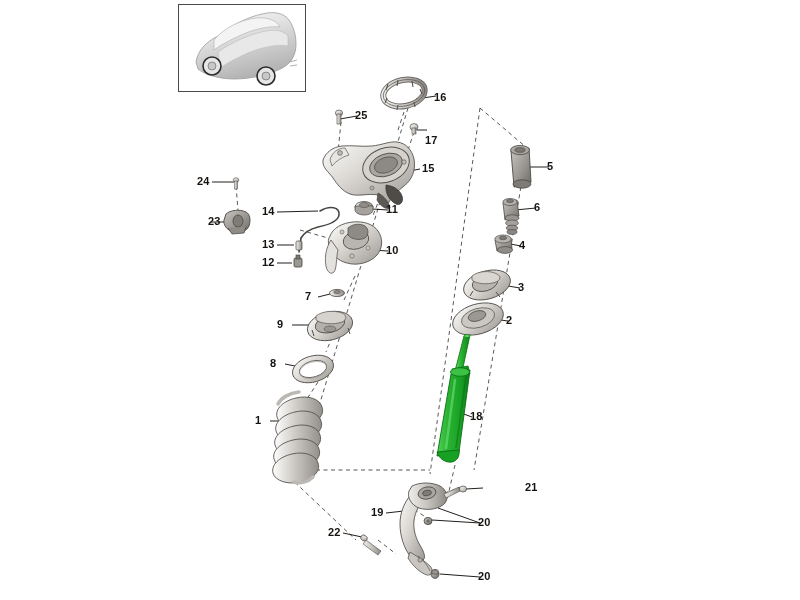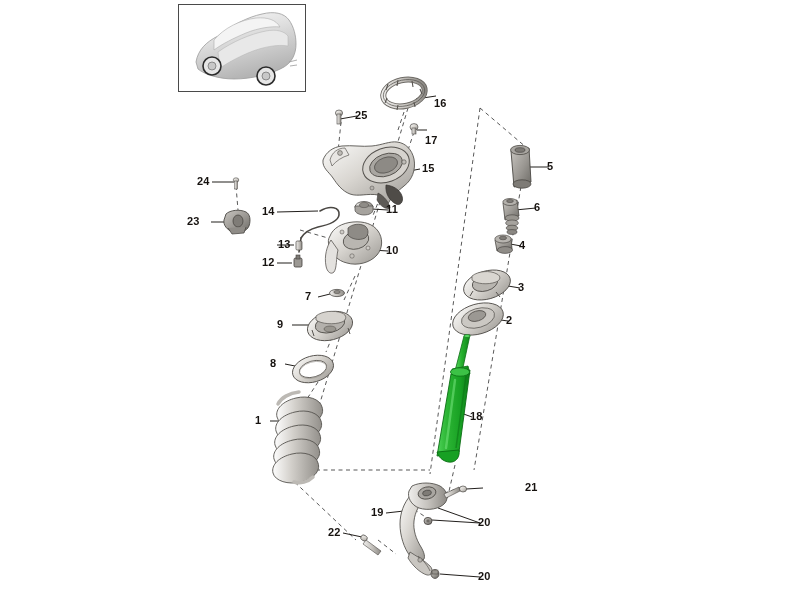--- a/index.html
+++ b/index.html
@@ -365,27 +365,27 @@
     <div class="lbl" style="left: 518px; top: 282px;">3</div>
     <div class="lbl" style="left: 519px; top: 240px;">4</div>
     <div class="lbl" style="left: 547px; top: 161px;">5</div>
     <div class="lbl" style="left: 534px; top: 202px;">6</div>
     <div class="lbl" style="left: 305px; top: 291px;">7</div>
     <div class="lbl" style="left: 270px; top: 358px;">8</div>
     <div class="lbl" style="left: 277px; top: 319px;">9</div>
     <div class="lbl" style="left: 386px; top: 245px;">10</div>
     <div class="lbl" style="left: 386px; top: 204px;">11</div>
     <div class="lbl" style="left: 262px; top: 257px;">12</div>
-    <div class="lbl" style="left: 278px; top: 239px;">13</div>
+    <div class="lbl" style="left: 262px; top: 239px;">13</div>
     <div class="lbl" style="left: 262px; top: 206px;">14</div>
     <div class="lbl" style="left: 422px; top: 163px;">15</div>
-    <div class="lbl" style="left: 434px; top: 98px;">16</div>
+    <div class="lbl" style="left: 434px; top: 92px;">16</div>
     <div class="lbl" style="left: 425px; top: 124px; margin-top: 11px;">17</div>
     <div class="lbl" style="left: 470px; top: 411px;">18</div>
     <div class="lbl" style="left: 371px; top: 507px; text-align: right;">19</div>
     <div class="lbl" style="left: 478px; top: 517px;">20</div>
     <div class="lbl" style="left: 481px; top: 482px; margin-left: 44px;">21</div>
     <div class="lbl" style="left: 328px; top: 527px; text-align: center;">22</div>
-    <div class="lbl" style="left: 187px; top: 216px; text-align: right;">23</div>
+    <div class="lbl" style="left: 208px; top: 216px; text-align: right;">23</div>
     <div class="lbl" style="left: 197px; top: 176px;">24</div>
     <div class="lbl" style="left: 355px; top: 110px;">25</div>
     <div class="lbl" style="left: 478px; top: 571px;">20</div>
   </div>
 
 </body></html>

